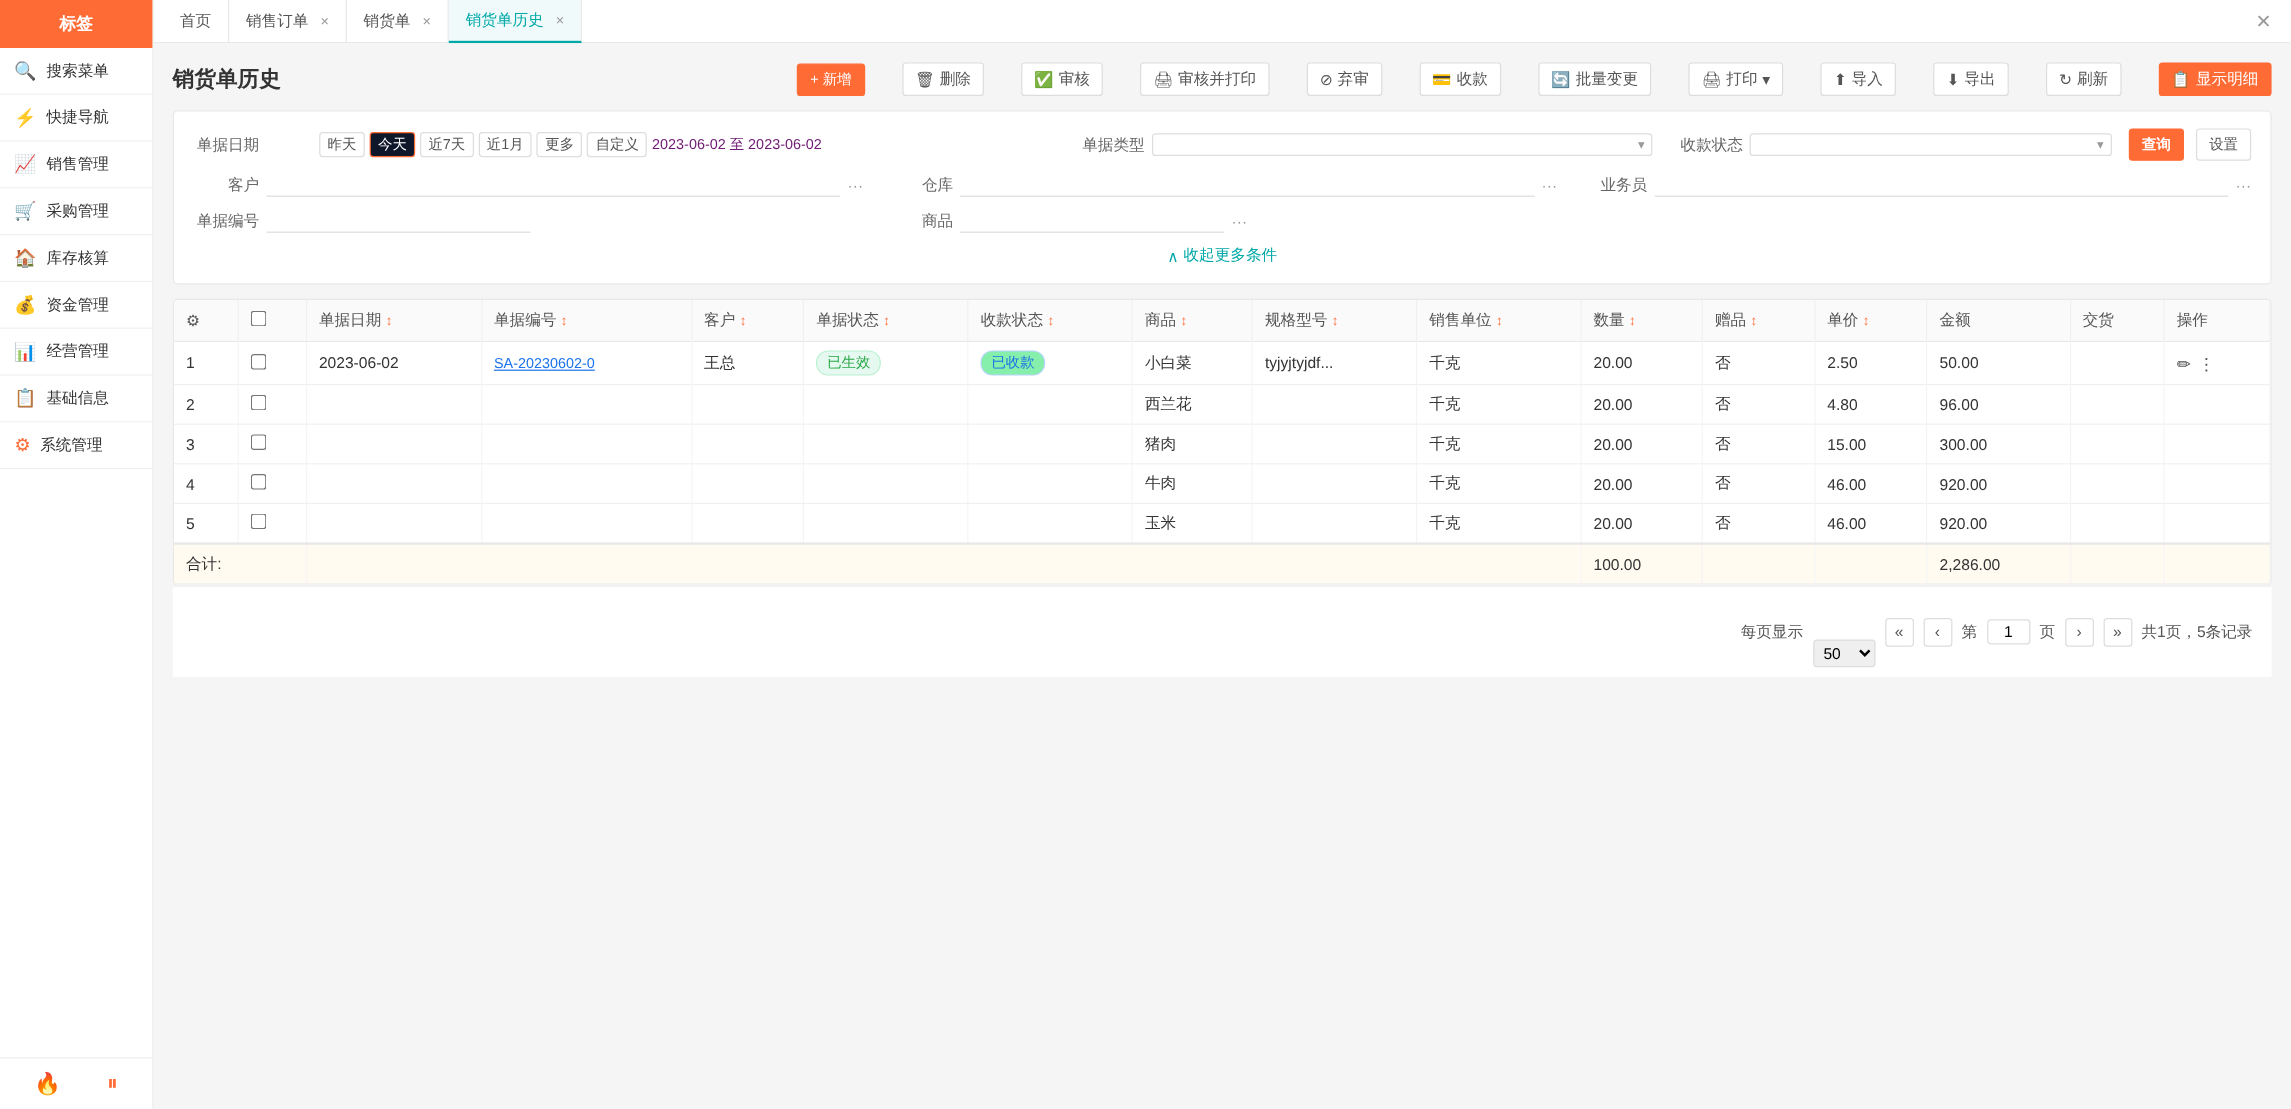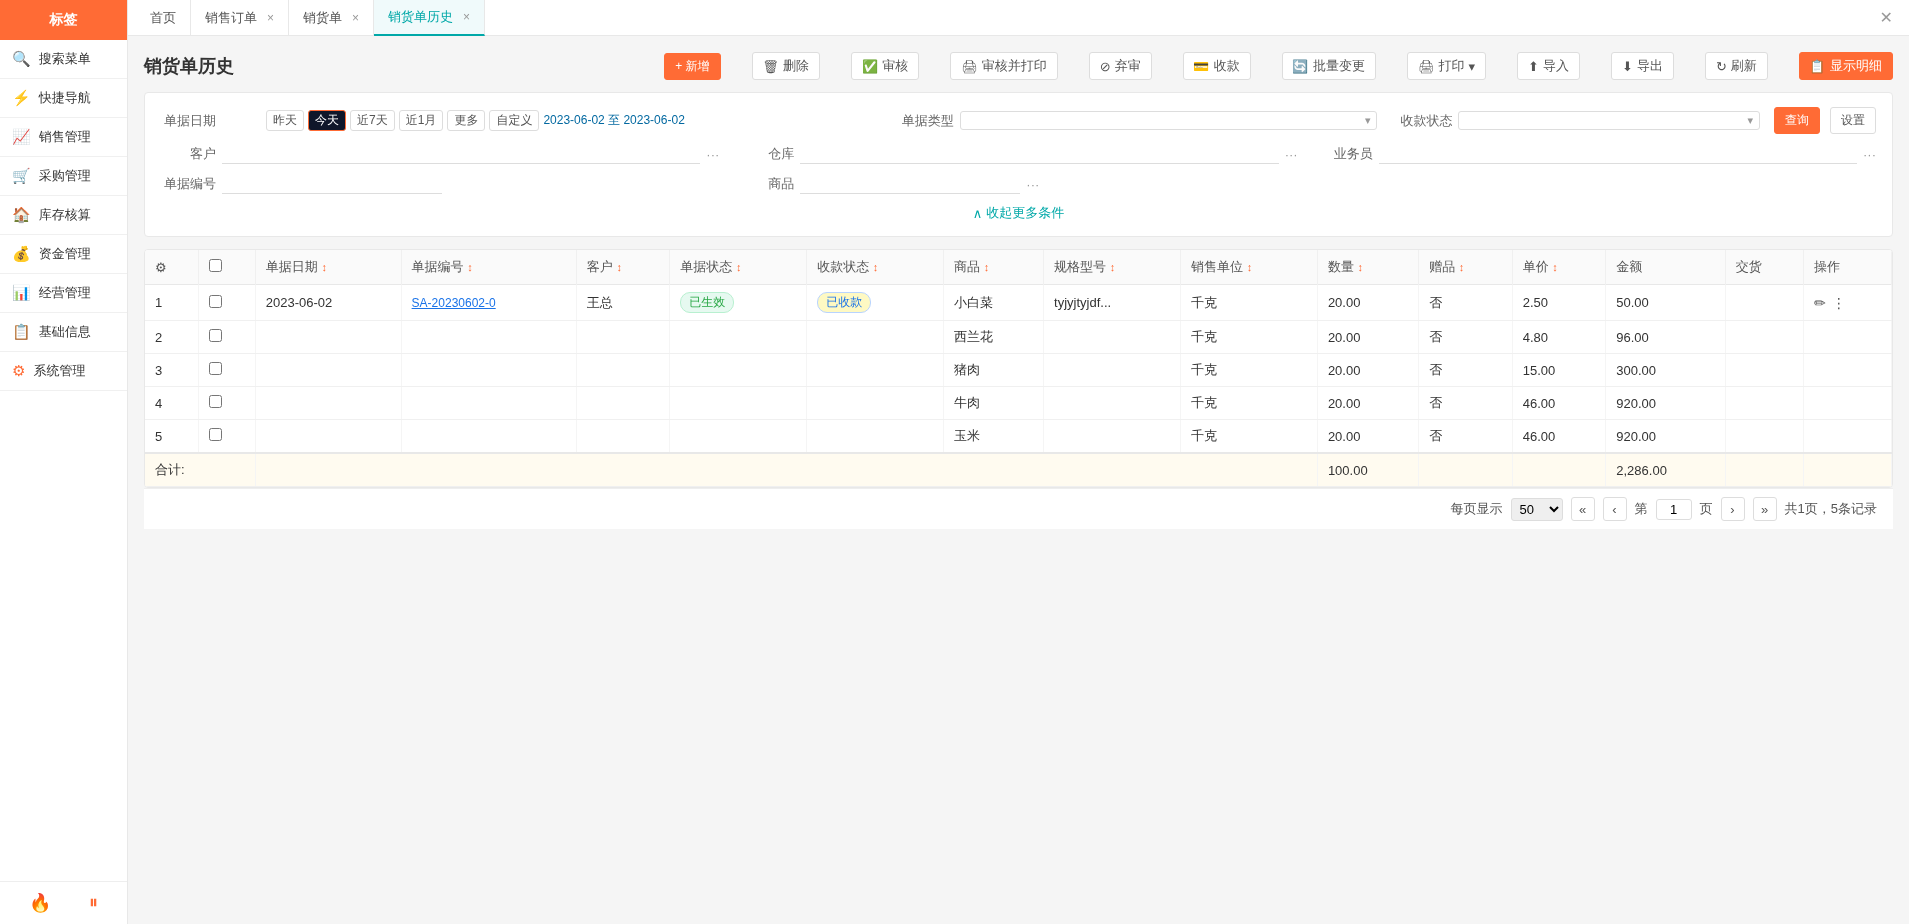--- a/index.html
+++ b/index.html
@@ -168,21 +168,21 @@
       border-radius: 3px;
       padding: 2px 6px;
       cursor: pointer;
       background: #fff;
       justify-content: space-between;
     }
     .filter-select .arrow { color: #999; font-size: 11px; }
     .date-group { display: flex; align-items: center; gap: 4px; padding-left: 44px; }
     .date-btn { padding: 1px 6px; border: 1px solid #ddd; border-radius: 3px; cursor: pointer; font-size: 12px; color: #555; background: #fff; }
     .date-btn.active { background: #0f172a; color: #fff; border-color: #ff6b35; }
-    .date-range { color: #0369a1; font-size: 12px; }
+    .date-range { color: #701a75; font-size: 12px; }
     .filter-ellipsis { color: #999; cursor: pointer; }
     .collapse-btn {
       display: flex;
       align-items: center;
       justify-content: center;
       color: #00a8a8;
       cursor: pointer;
       font-size: 12px;
       gap: 4px;
       margin-top: 4px;
@@ -221,21 +221,21 @@
       color: #333;
       white-space: nowrap;
     }
     .badge {
       display: inline-block;
       padding: 1px 8px;
       border-radius: 10px;
       font-size: 12px;
     }
     .badge-green { background: #e6f9f0; color: #28a745; border: 1px solid #b8f0d0; }
-    .badge-blue { background: #fef9c3; color: #1a73e8; border: 1px solid #b8d4ff; text-align: center; }
+    .badge-blue { background: #86efac; color: #1a73e8; border: 1px solid #b8d4ff; text-align: center; }
     .link-text { color: #1a73e8; cursor: pointer; text-decoration: underline; font-size: 12px; }
     .action-icons { display: flex; gap: 6px; }
     .action-icon { cursor: pointer; color: #555; font-size: 14px; }
 
     
     .table-summary {
       background: #fffbf0;
       border-top: 2px solid #e8e8e8;
     }
     .table-summary td { font-weight: 500; color: #333; }
@@ -268,20 +268,21 @@
       border-radius: 3px;
       text-align: center;
       padding: 2px;
       font-size: 13px;
     }
     .per-page-select {
       border: 1px solid #ddd;
       border-radius: 3px;
       padding: 2px 4px;
       font-size: 13px;
+      margin-top: 36px;
     }
   </style>
 </head>
 <body>
 
 <div class="sidebar">
   <div class="sidebar-logo">标签</div>
 
   <div class="sidebar-item">
     <span class="icon">🔍</span>
@@ -422,21 +423,21 @@
             <span></span>
             <span class="arrow">▾</span>
           </div>
         </div>
         <div class="filter-field">
           <span class="filter-label">收款状态</span>
           <div class="filter-select">
             <span></span>
             <span class="arrow">▾</span>
           </div>
-          <button class="btn primary" style="margin-left:8px;">查询</button>
+          <button class="btn primary" style="margin-left:8px;font-weight:bold;">查询</button>
           <button class="btn" style="margin-left:4px;">设置</button>
         </div>
       </div>
 
       <div class="filter-row">
         <div class="filter-field">
           <span class="filter-label">客户</span>
           <input class="filter-input" type="text" style="">
           <span class="filter-ellipsis">···</span>
         </div>

